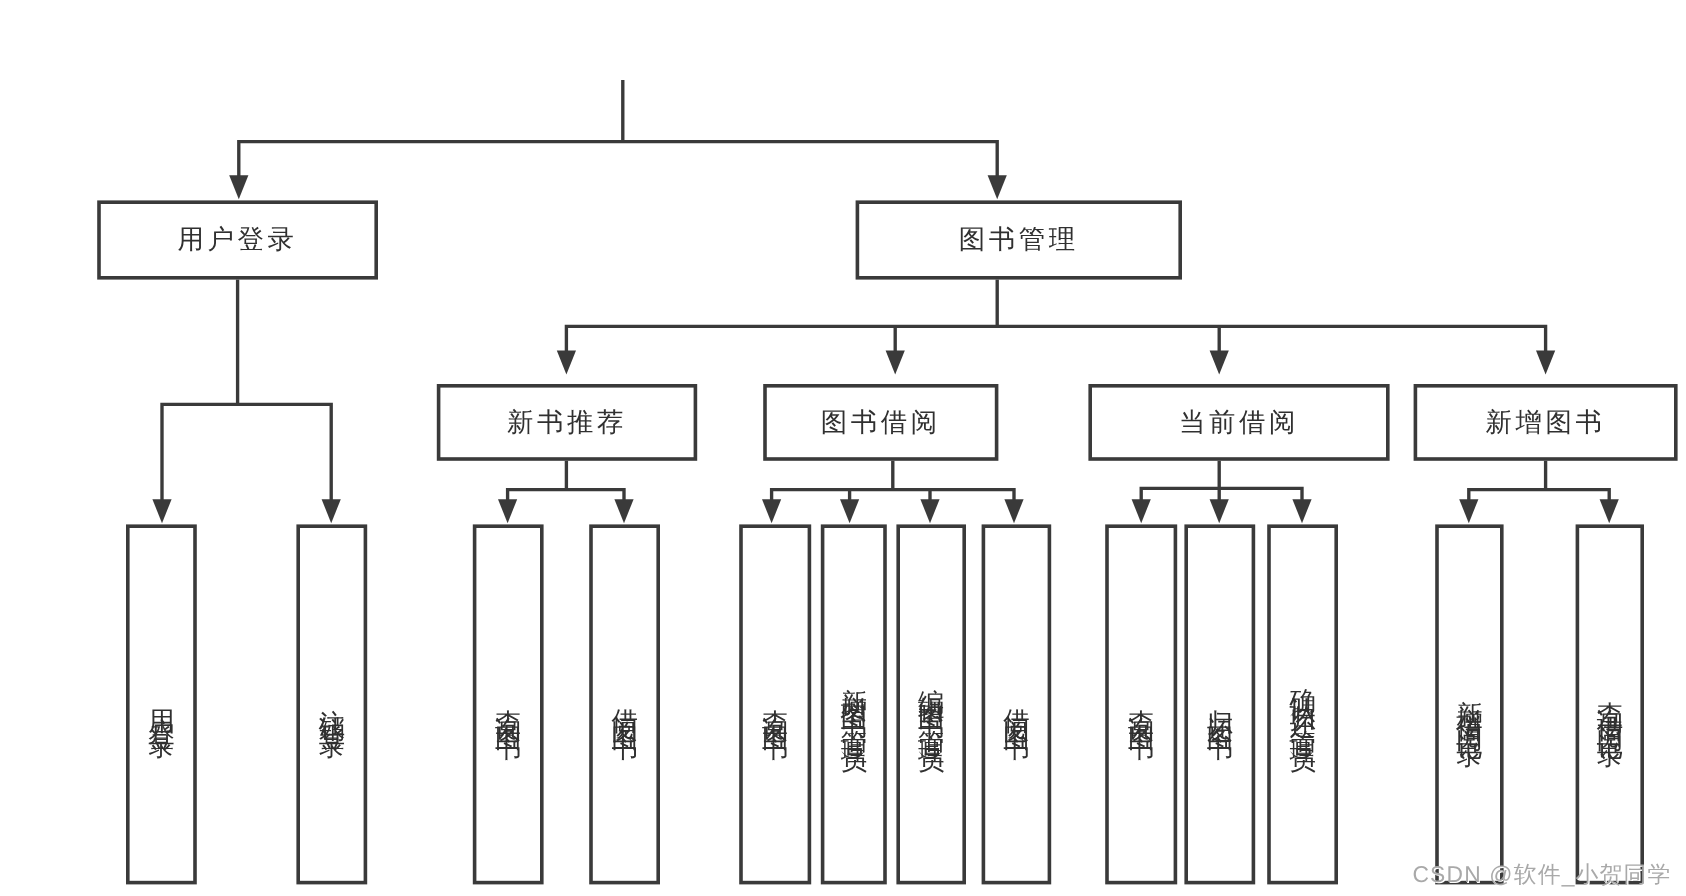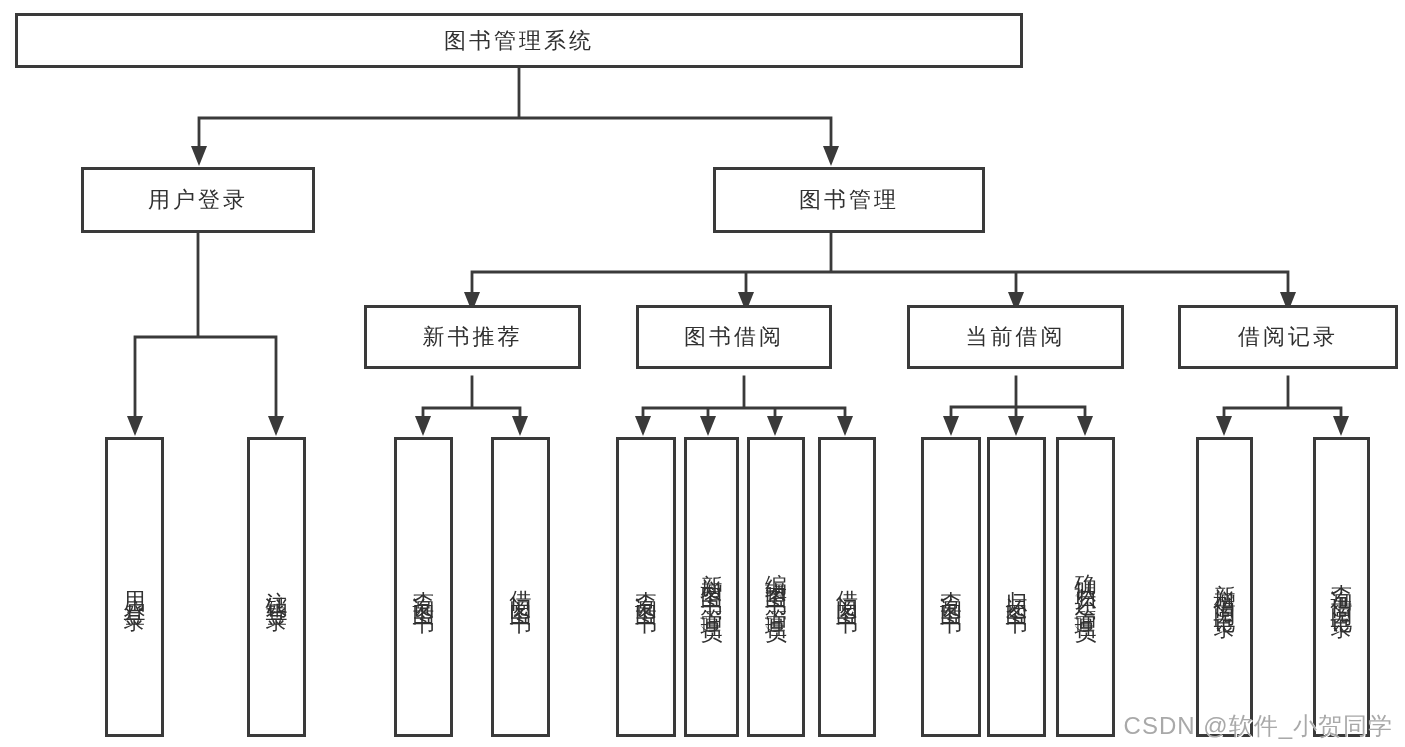--- a/index.html
+++ b/index.html
@@ -28,35 +28,35 @@
     color: #303030;
   }
   .hbox span {
     font-size: 22px;
     letter-spacing: 3px;
     white-space: nowrap;
     line-height: 1;
   }
   .root  { left: 15px;  top: 13px;  width: 1008px; height: 55px; }
   .lvl2  { top: 167px; height: 66px; }
-  .lvl3  { top: 305px; height: 64px; }
+  .lvl3  { top: 320px; height: 64px; }
   .vbox  { top: 437px; height: 300px; }
   .vbox span {
     writing-mode: vertical-rl;
     text-orientation: mixed;
     font-size: 22px;
     letter-spacing: 7px;
     line-height: 1.1;
     white-space: nowrap;
   }
   #watermark {
     position: absolute;
     right: 12px;
     bottom: 5px;
-    font-size: 24px;
+    font-size: 19px;
     letter-spacing: 1px;
     color: #a9a9a9;
     text-shadow: 1px 1px 0 #ffffff;
     white-space: nowrap;
   }
 </style>
 </head>
 <body>
 
 <div id="canvas">
@@ -86,42 +86,39 @@
         <polygon points="767,416 783,416 775,436"></polygon>
         <polygon points="837,416 853,416 845,436"></polygon>
         <polygon points="943,416 959,416 951,436"></polygon>
         <polygon points="1008,416 1024,416 1016,436"></polygon>
         <polygon points="1077,416 1093,416 1085,436"></polygon>
         <polygon points="1216,416 1232,416 1224,436"></polygon>
         <polygon points="1333,416 1349,416 1341,436"></polygon>
       </g>
   </svg>
 
-  <div class="node hbox root">
-    <span>图书管理系统</span>
-  </div>
 
   <div class="node hbox lvl2" style="left:81px;width:234px">
     <span>用户登录</span>
   </div>
   <div class="node hbox lvl2" style="left:713px;width:272px">
     <span>图书管理</span>
   </div>
 
   <div class="node hbox lvl3" style="left:364px;width:217px">
     <span>新书推荐</span>
   </div>
   <div class="node hbox lvl3" style="left:636px;width:196px">
     <span>图书借阅</span>
   </div>
-  <div class="node hbox lvl3" style="left:907px;width:217px">
+  <div class="node hbox lvl3" style="left:907px;width:251px">
     <span>当前借阅</span>
   </div>
   <div class="node hbox lvl3" style="left:1178px;width:220px">
-    <span>借阅记录</span>
+    <span>新增图书</span>
   </div>
 
   <div class="node vbox" style="left:105px;width:59px">
     <span>用户登录</span>
   </div>
   <div class="node vbox" style="left:247px;width:59px">
     <span>注销登录</span>
   </div>
 
   <div class="node vbox" style="left:394px;width:59px">

